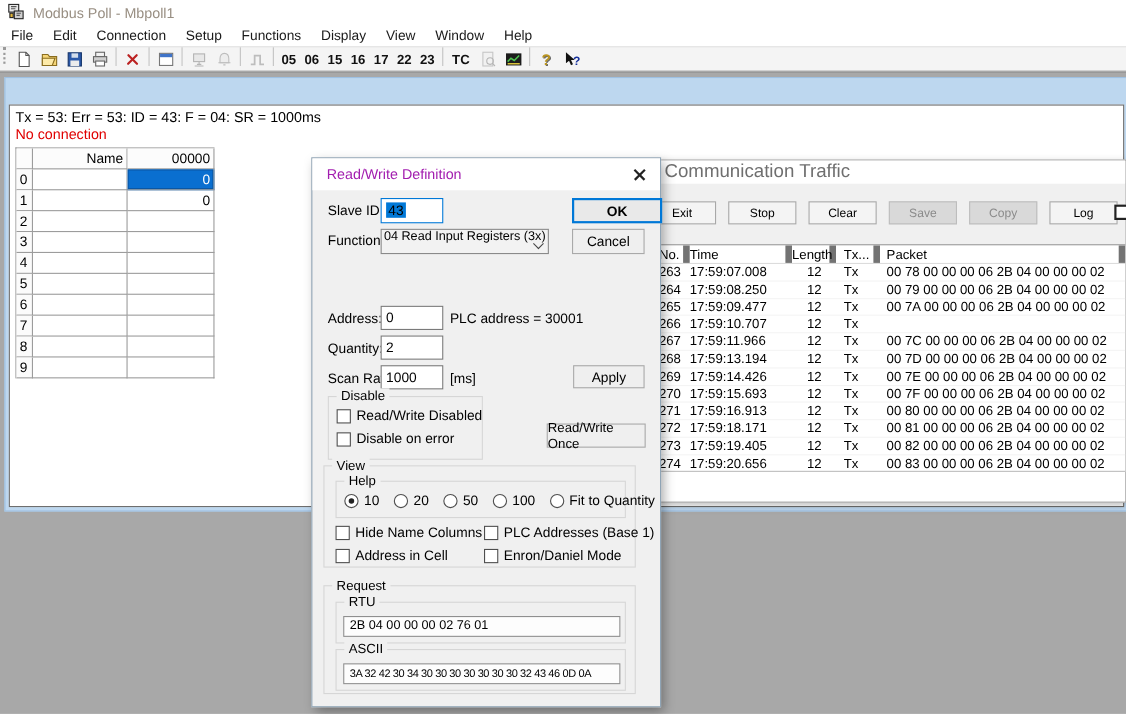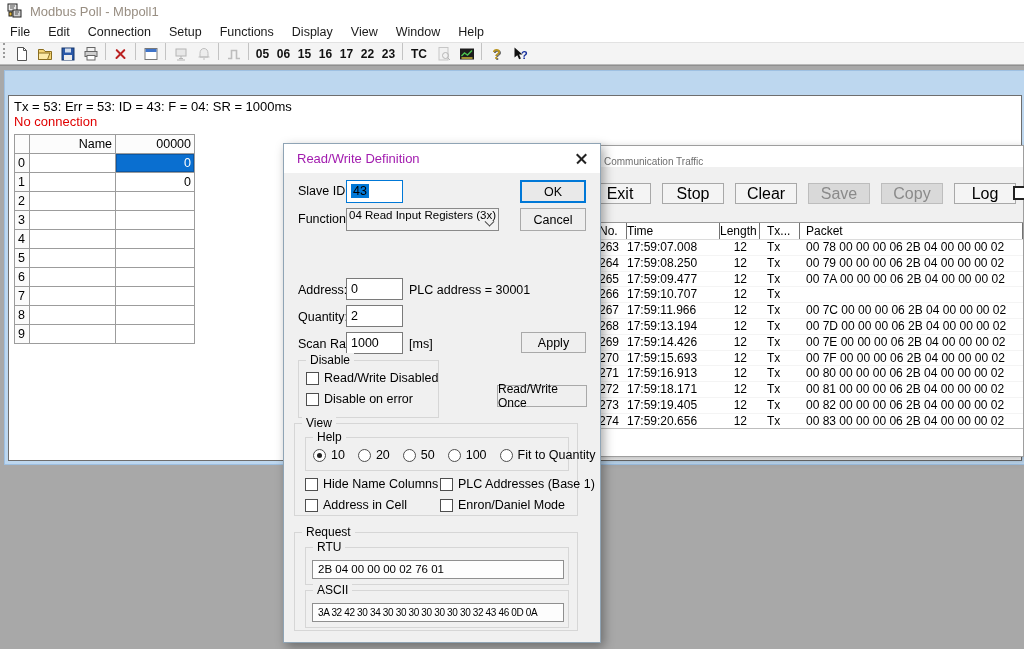--- a/index.html
+++ b/index.html
@@ -53,29 +53,29 @@
   .g-row { display:flex; height:19px; }
   .g-row > div { border-right:1px solid #9c9c9c; border-bottom:1px solid #9c9c9c; line-height:18px; }
   .g-corner { width:15px; background:#fbfbfb; padding-left:3px; }
   .g-name { width:86px; text-align:right; padding-right:3px; }
   .g-val { width:79px; text-align:right; padding-right:3px; }
   .g-head .g-name,.g-head .g-val,.g-head .g-corner { background:#fcfcfc; }
   .g-val.sel { background:#0a6fd0; color:#fff; box-shadow:inset 0 0 0 1px #0b57a4; }
 
   
   .traffic { position:absolute; left:594px; top:145px; width:430px; height:312px; background:#fff; border:1px solid #9e9e9e; z-index:2; box-shadow:2px 3px 8px rgba(0,0,0,.28); }
-  .tw-title { height:21px; background:#fff; display:flex; align-items:flex-end; padding-left:9px; font-size:10px; color:#6f6f6f; }
+  .tw-title { height:21px; background:#fff; display:flex; align-items:flex-start; padding-left:9px; font-size:17px; color:#6f6f6f; }
   .tw-body { position:absolute; left:0; top:21px; right:0; height:55px; background:#f0f0f0; }
   .tw-buttons { display:flex; gap:11px; margin:16px 0 0 -6px; }
-  .twbtn { width:62px; height:21px; background:#f4f4f4; border:1px solid #a8a8a8; font-size:16px; display:flex; align-items:center; justify-content:center; flex:none; color:#000; }
+  .twbtn { width:62px; height:21px; background:#f4f4f4; border:1px solid #a8a8a8; font-size:11px; display:flex; align-items:center; justify-content:center; flex:none; color:#000; }
   .twbtn.is-disabled { background:#d9d9d9; color:#8a8a8a; border-color:#bdbdbd; }
   .tw-check { position:absolute; left:418px; top:19px; width:14px; height:14px; background:#fff; border:2px solid #222; }
   .tw-list { position:absolute; left:0; top:76px; right:0; height:207px; background:#fff; border-top:1px solid #989898; border-bottom:1px solid #bdbdbd; font-size:12px; overflow:hidden; }
   .tl-head { display:flex; height:17px; line-height:17px; border-bottom:1px solid #dcdcdc; }
-  .tl-head > div { border-right:1px solid #737373; }
+  .tl-head > div { border-right:6px solid #737373; }
   .tl-row { display:flex; height:15.8px; line-height:15.8px; border-bottom:1px solid #f4f4f4; }
   .c-no { width:32px; padding-left:4px; flex:none; }
   .c-time { width:93px; flex:none; }
   .c-len { width:40px; text-align:right; padding-right:13px; flex:none; }
   .c-tx { width:40px; padding-left:7px; flex:none; }
   .c-pkt { flex:1; padding-left:6px; white-space:nowrap; overflow:hidden; }
 
   
   .dialog { position:absolute; left:283px; top:143px; width:318px; height:500px; background:#f0f0f0; border:1px solid #8fa4b5; z-index:3; box-shadow:3px 4px 10px rgba(0,0,0,.35); }
   .dlg-title { height:29px; background:#fff; display:flex; align-items:center; padding-left:13px; font-size:13px; color:#a21caf; }
@@ -450,21 +450,21 @@
   </div>
 
   <div class="dialog">
     <div class="dlg-title">
       <span>Read/Write Definition</span>
     </div>
     <span class="dlg-close"><span></span></span>
 
     <div class="dlbl" style="left:14px; top:40px;">Slave ID:</div>
     <div class="tbox focused" style="left:62px; top:36px; width:57px; height:23px;"><span class="sel-text">43</span></div>
-    <div class="btn default" style="left:236px; top:36px; width:66px; height:23px;">OK</div>
+    <div class="btn default" style="left:236px; top:36px; width:82px; height:23px;font-weight:bold;">OK</div>
 
     <div class="dlbl" style="left:14px; top:68px;">Function:</div>
     <div class="dd" style="left:62px; top:64px; width:153px; height:23px;">
       <span>04 Read Input Registers (3x)</span>
       <span class="chev"></span>
     </div>
     <div class="btn" style="left:236px; top:64px; width:66px; height:23px;">Cancel</div>
 
 
     <div class="dlbl" style="left:14px; top:139px;">Address:</div>

